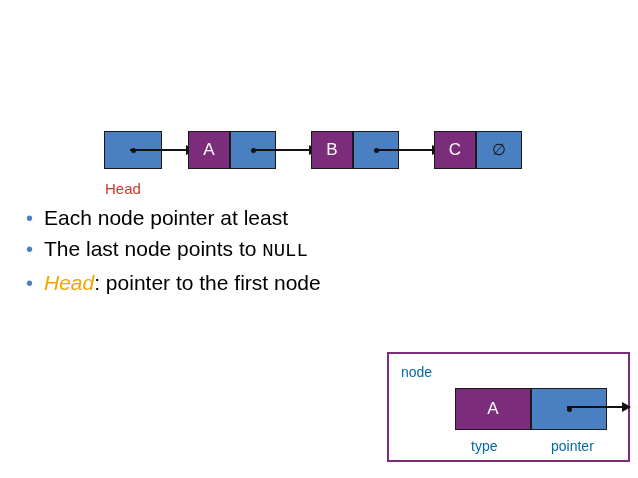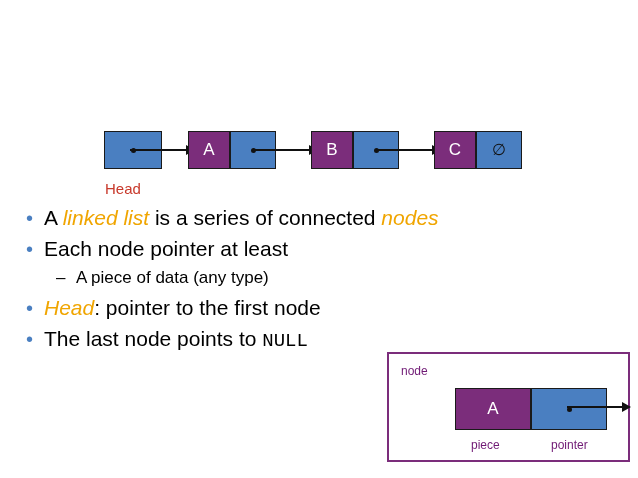--- a/index.html
+++ b/index.html
@@ -139,22 +139,22 @@
     left: 387px;
     top: 352px;
     width: 243px;
     height: 110px;
     border: 2px solid #7b2d7b;
     box-sizing: border-box;
     background: #ffffff;
   }
   .inset-label {
     position: absolute;
-    font-size: 12px;
-    color: #701a75;
+    font-size: 14px;
+    color: #0369a1;
   }
 </style>
 </head>
 <body>
 
 <div id="slide">
 
 
   <div>
 
@@ -180,50 +180,44 @@
 
     <div class="cell cell-data" style="left:434px; top:131px; width:42px;">C</div>
     <div class="cell cell-ptr" style="left:476px; top:131px; width:46px;">
       <span class="null-sym">∅</span>
     </div>
 
     <div class="head-label" style="left:105px; top:180px;">Head</div>
   </div>
 
   <div class="bullets">
-    <div class="b1">
-      <span>A </span><span class="em-orange">linked list</span><span> is a series of connected </span><span class="em-orange">nodes</span>
-    </div>
 
     <div class="b1">
       <span>Each node pointer at least</span>
     </div>
 
-    <div class="b2">
-      <span>A piece of data (any type)</span>
-    </div>
-
+
+
+    <div class="b1">
+      <span>The last node points to </span><span class="mono">NULL</span>
+    </div>
 
     <div class="b1" style="margin-top:2px;">
       <span class="em-orange">Head</span><span>: pointer to the first node</span>
     </div>
-
-    <div class="b1">
-      <span>The last node points to </span><span class="mono">NULL</span>
-    </div>
   </div>
 
   <div class="inset">
     <div class="inset-label" style="left:12px; top:10px;">node</div>
 
     <div class="cell cell-data" style="left:66px; top:34px; width:76px; height:42px;">A</div>
     <div class="cell cell-ptr" style="left:142px; top:34px; width:76px; height:42px;">
       <span class="dot"></span>
     </div>
 
-    <div class="inset-label" style="left:82px; top:84px;">piece</div>
+    <div class="inset-label" style="left:82px; top:84px;">type</div>
     <div class="inset-label" style="left:162px; top:84px;">pointer</div>
   </div>
 
   <div class="arrow-line" style="left:567px; top:406px; width:57px;"></div>
   <div class="arrow-head" style="left:622px; top:402px;"></div>
 
 </div>
 
 </body></html>

